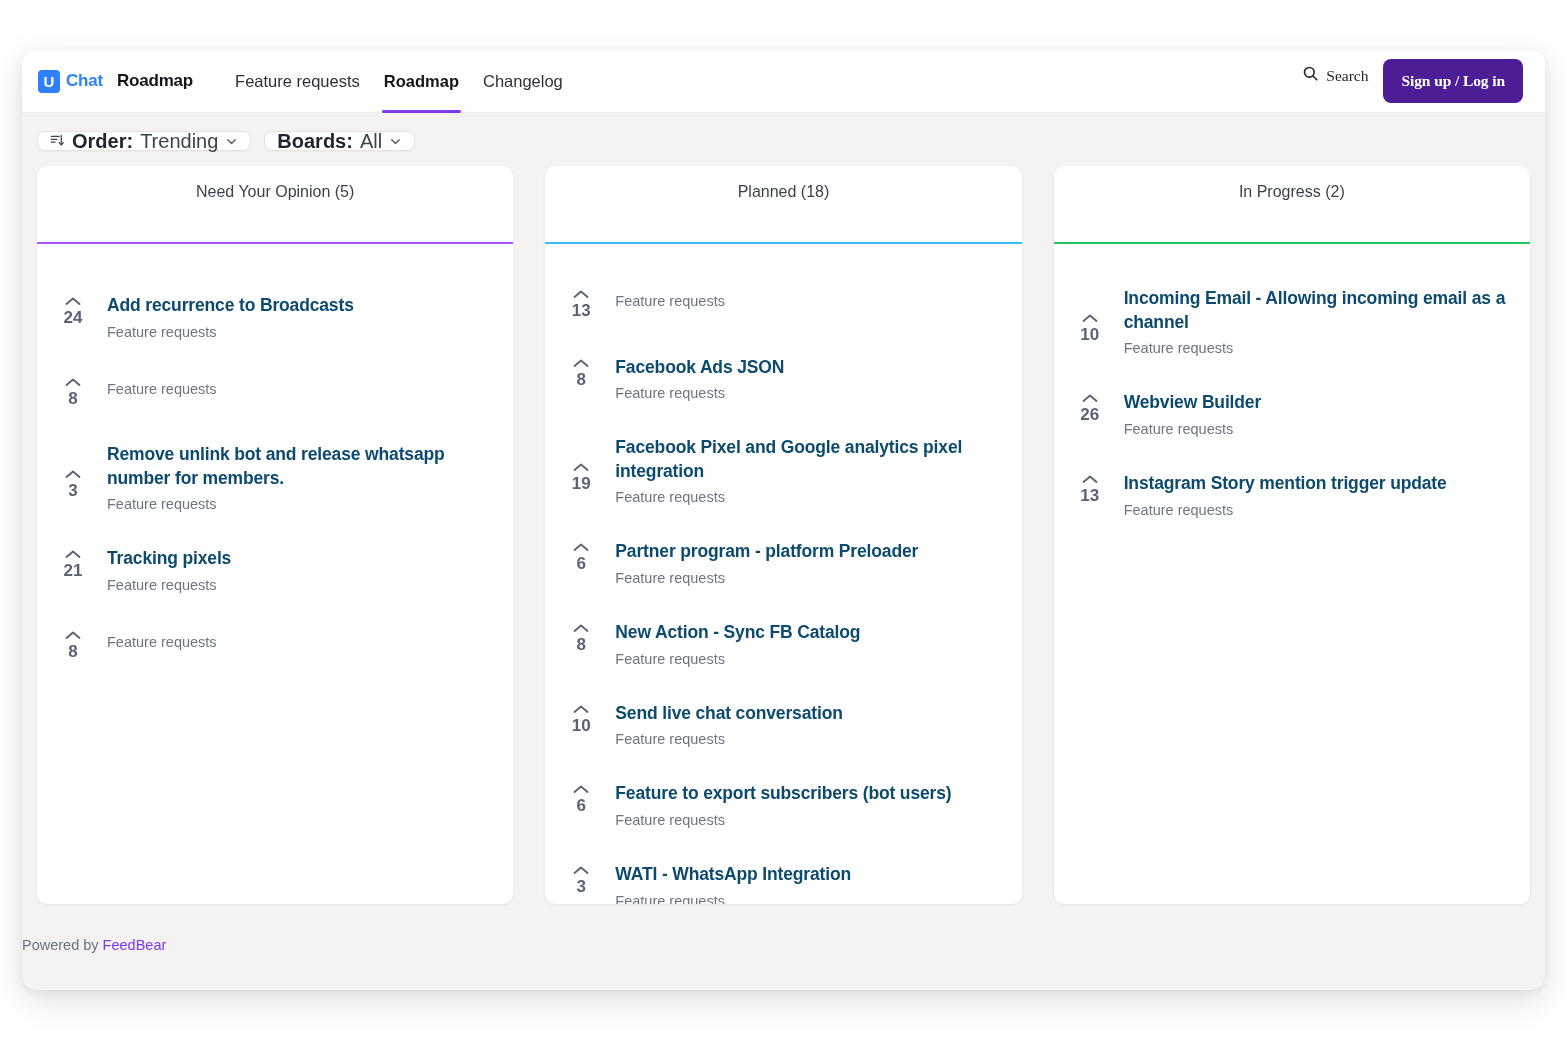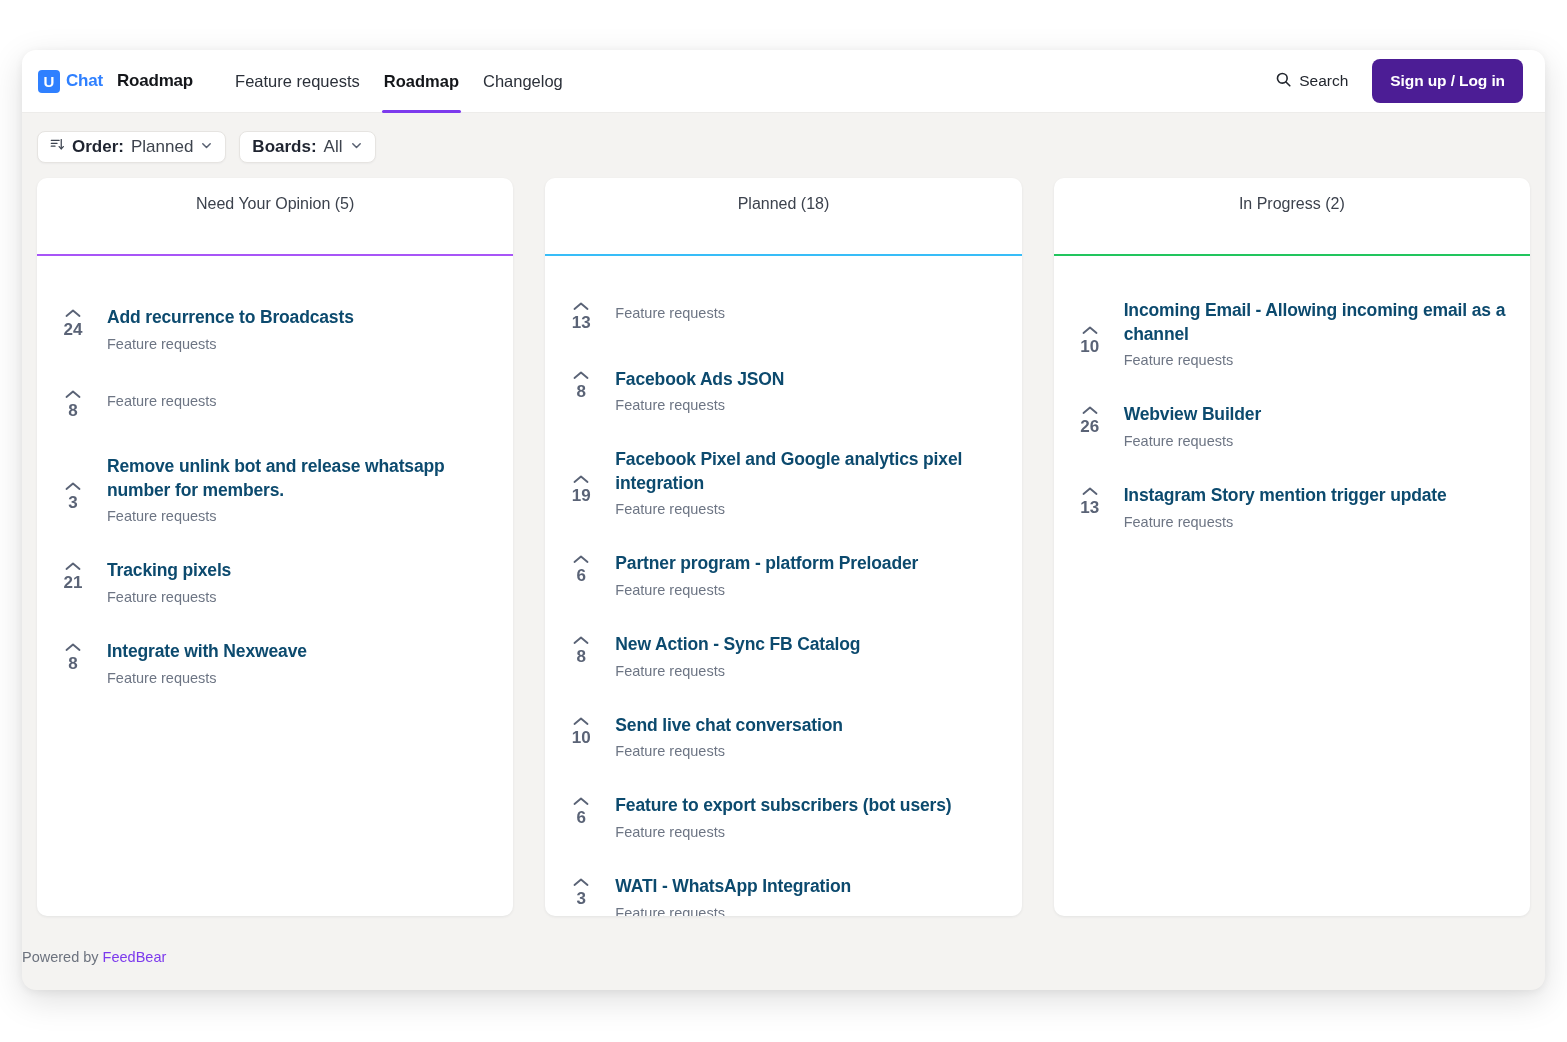--- a/index.html
+++ b/index.html
@@ -93,22 +93,23 @@
     left: 10px; right: 10px;
     bottom: 0;
     height: 3px;
     background: #7c3aed;
     border-radius: 2px;
   }
 
   .header-right {
     margin-left: auto;
     display: flex;
-    align-items: center;
-    gap: 18px;
+    align-items: flex-start;
+    gap: 9px;
+    font-family: Liberation Serif, serif;
   }
   .search-btn {
     display: flex;
     align-items: center;
     gap: 7px;
     font-size: 15.5px;
     color: #22262e;
     background: none;
     border: none;
     cursor: pointer;
@@ -135,23 +136,23 @@
     gap: 13px;
     padding: 18px 0 0 15px;
   }
   .filter-btn {
     display: flex;
     align-items: center;
     gap: 7px;
     background: #ffffff;
     border: 1px solid #e6e4e1;
     border-radius: 8px;
-    height: 32px;
+    height: 20px;
     padding: 0 12px;
-    font-size: 17px;
+    font-size: 20px;
     color: #414751;
     cursor: pointer;
     font-family: inherit;
     box-shadow: 0 1px 2px rgba(16,24,40,0.04);
   }
   .filter-label { font-weight: bold; color: #1f2430; }
   .filter-value { color: #3d434d; }
   .chev { display: inline-block; color: #586071; }
 
   
@@ -294,21 +295,21 @@
       <span>
         <svg width="15" height="15" viewBox="0 0 18 18" fill="none" stroke="#3d4450" stroke-width="1.5" stroke-linecap="round">
           <line x1="1.5" y1="4" x2="11" y2="4"></line>
           <line x1="1.5" y1="7.5" x2="8.5" y2="7.5"></line>
           <line x1="1.5" y1="11" x2="6" y2="11"></line>
           <line x1="13.5" y1="3" x2="13.5" y2="14"></line>
           <polyline points="11,11.5 13.5,14.3 16,11.5"></polyline>
         </svg>
       </span>
       <span class="filter-label">Order:</span>
-      <span class="filter-value">Planned</span>
+      <span class="filter-value">Trending</span>
       <span class="chev">
         <svg width="13" height="13" viewBox="0 0 14 14" fill="none" stroke="#586071" stroke-width="1.6" stroke-linecap="round" stroke-linejoin="round">
           <polyline points="3,5.2 7,9.2 11,5.2"></polyline>
         </svg>
       </span>
     </button>
 
     <button class="filter-btn">
       <span class="filter-label">Boards:</span>
       <span class="filter-value">All</span>
@@ -389,21 +390,20 @@
         <div class="item">
           <div class="vote">
             <span class="vote-arrow">
               <svg width="18" height="11" viewBox="0 0 18 11" fill="none" stroke="#5a6376" stroke-width="1.9" stroke-linecap="round" stroke-linejoin="round">
                   <polyline points="2.5,8 9,2.5 15.5,8"></polyline>
                 </svg>
             </span>
             <span class="vote-count">8</span>
           </div>
           <div class="item-body">
-            <div class="item-title">Integrate with Nexweave</div>
             <div class="item-board">Feature requests</div>
           </div>
         </div>
 
       </div>
     </div>
 
     <div class="column">
       <div class="col-head">Planned (18)</div>
       <div class="col-accent" style="background: rgb(56, 189, 248);"></div>

